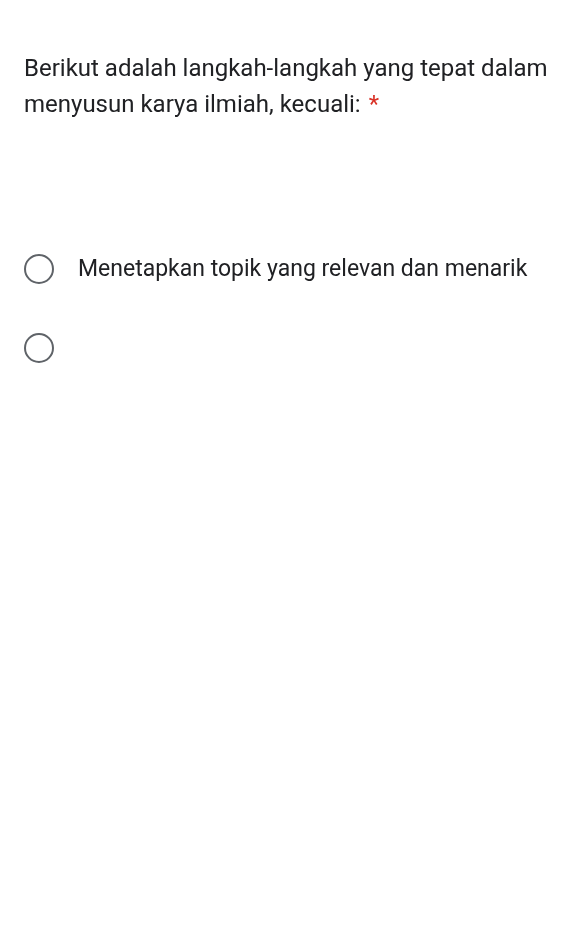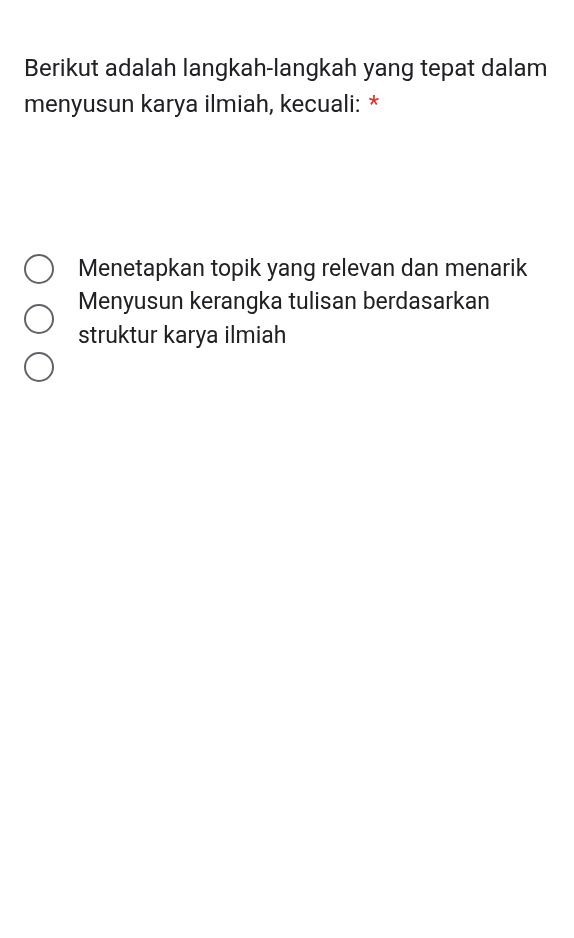--- a/index.html
+++ b/index.html
@@ -24,20 +24,21 @@
       font-weight: 400;
     }
     .required-marker {
       color: #d93025;
       font-size: 24px;
       margin-left: 4px;
     }
     .options-container {
       display: flex;
       flex-direction: column;
+      gap: 48px;
     }
     .option-row {
       display: flex;
       align-items: center;
       gap: 24px;
       cursor: pointer;
     }
     .radio-outer {
       width: 30px;
       height: 30px;
@@ -63,22 +64,18 @@
 
 <div class="options-container">
 
   <label class="option-row">
     <span class="radio-outer"></span>
     <span class="option-label">Menetapkan topik yang relevan dan menarik</span>
   </label>
 
 
 
-  <label class="option-row">
-    <span class="radio-outer"></span>
-    <span class="option-label">Menyusun kerangka tulisan berdasarkan struktur karya ilmiah</span>
-  </label>
 
   <label class="option-row">
     <span class="radio-outer"></span>
   </label>
 
 </div>
 
 </body></html>

